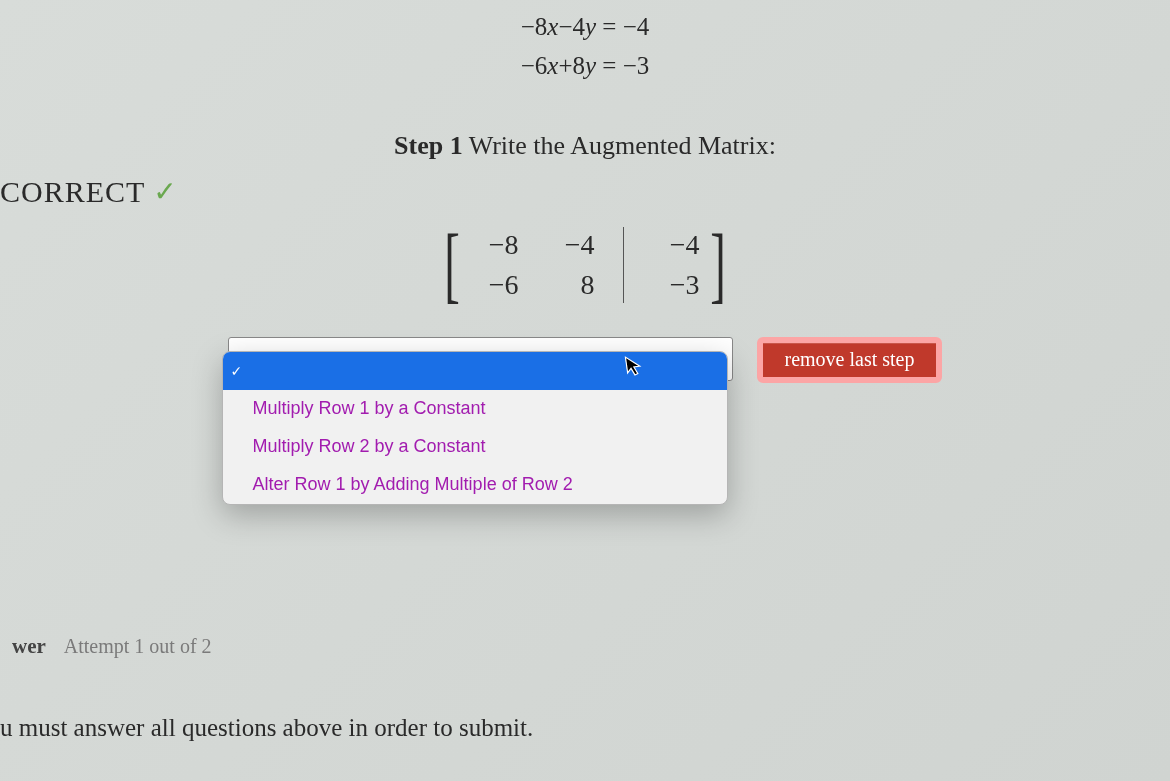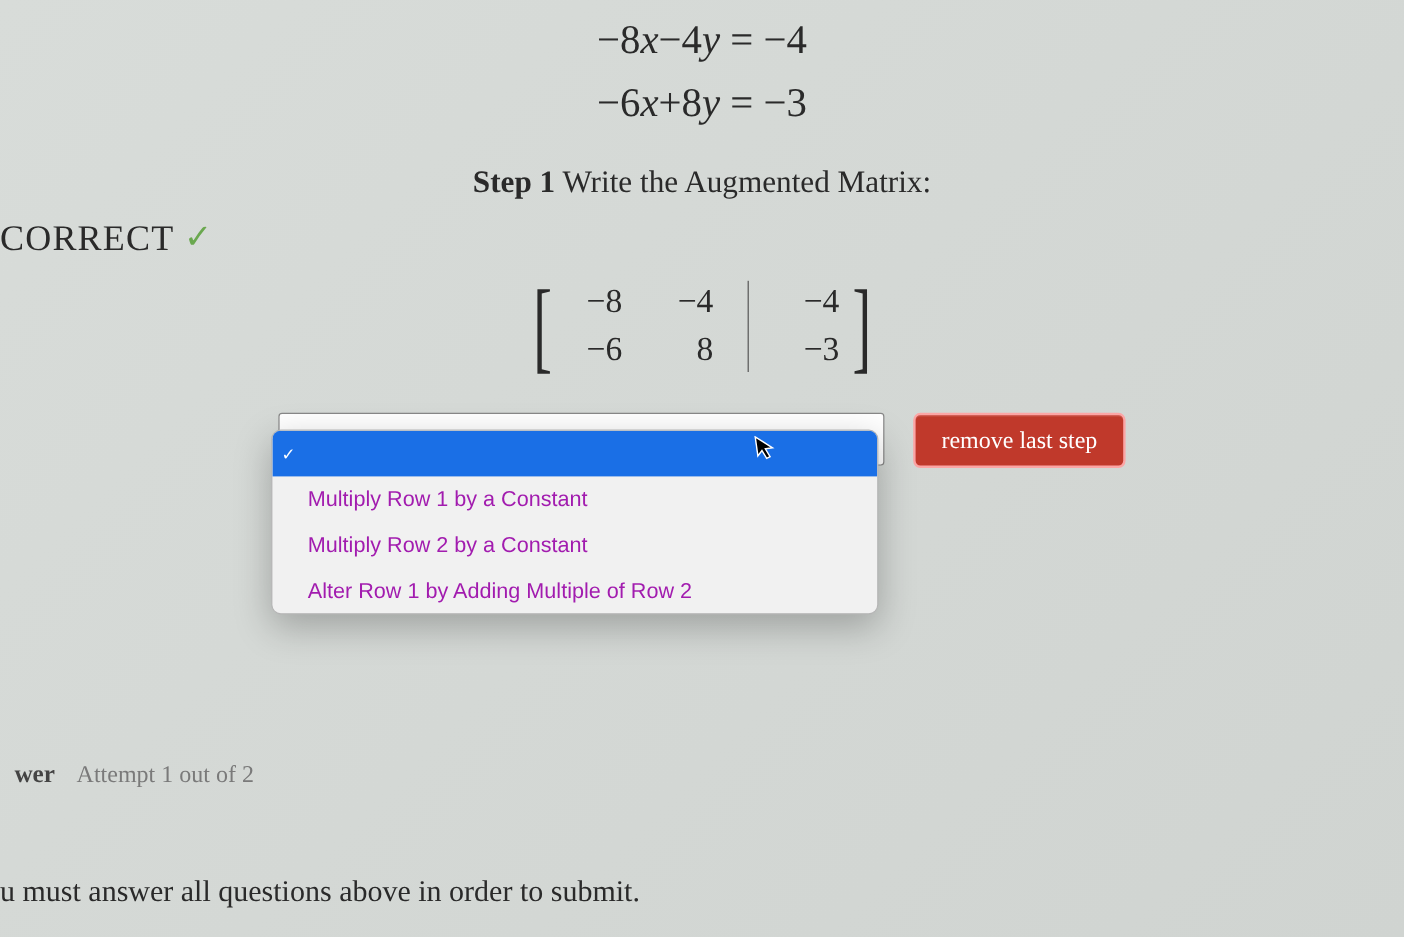--- a/index.html
+++ b/index.html
@@ -8,28 +8,28 @@
       height: 781px;
       background: linear-gradient(135deg, #d8dcd9 0%, #d0d4d1 100%);
       font-family: Georgia, 'Times New Roman', serif;
       color: #2a2a2a;
       overflow: hidden;
       position: relative;
     }
     .equations {
       text-align: center;
       padding-top: 8px;
-      font-size: 34px;
+      font-size: 25px;
       line-height: 1.55;
     }
     .eq-line { display: block; }
     .var { font-style: italic; }
     .step-line {
       text-align: center;
-      margin-top: 24px;
+      margin-top: 45px;
       font-size: 26px;
     }
     .step-bold { font-weight: 700; }
     .correct {
       text-align: left;
       margin-top: 14px;
       font-size: 30px;
       letter-spacing: 1px;
     }
     .correct-check { color: #6aa84f; font-size: 28px; vertical-align: 1px; }
@@ -107,21 +107,21 @@
       left: 8px;
       font-size: 14px;
     }
     .remove-btn {
       background: #c0392b;
       color: #fff;
       font-family: Georgia, serif;
       font-size: 20px;
       padding: 10px 22px;
       border-radius: 6px;
-      border: 2px solid #fca5a5;
+      border: 6px solid #fca5a5;
       box-shadow: inset 0 1px 0 rgba(255,255,255,0.15);
       height: 46px;
       display: flex;
       align-items: center;
       justify-content: center;
     }
     .cursor {
       position: absolute;
       top: 18px;
       left: 398px;
@@ -147,21 +147,21 @@
     }
     .attempt-text {
       font-size: 20px;
       color: #7a7a7a;
       margin-left: 12px;
       text-align: center;
     }
     .submit-line {
       position: absolute;
       left: 0;
-      top: 730px;
+      top: 714px;
       font-size: 25px;
       color: #2a2a2a;
     }
   </style>
 </head>
 <body>
 
 <div class="equations">
   <span class="eq-line">
     <span>−8</span><span class="var">x</span><span>−4</span><span class="var">y</span> = <span>−4</span>

